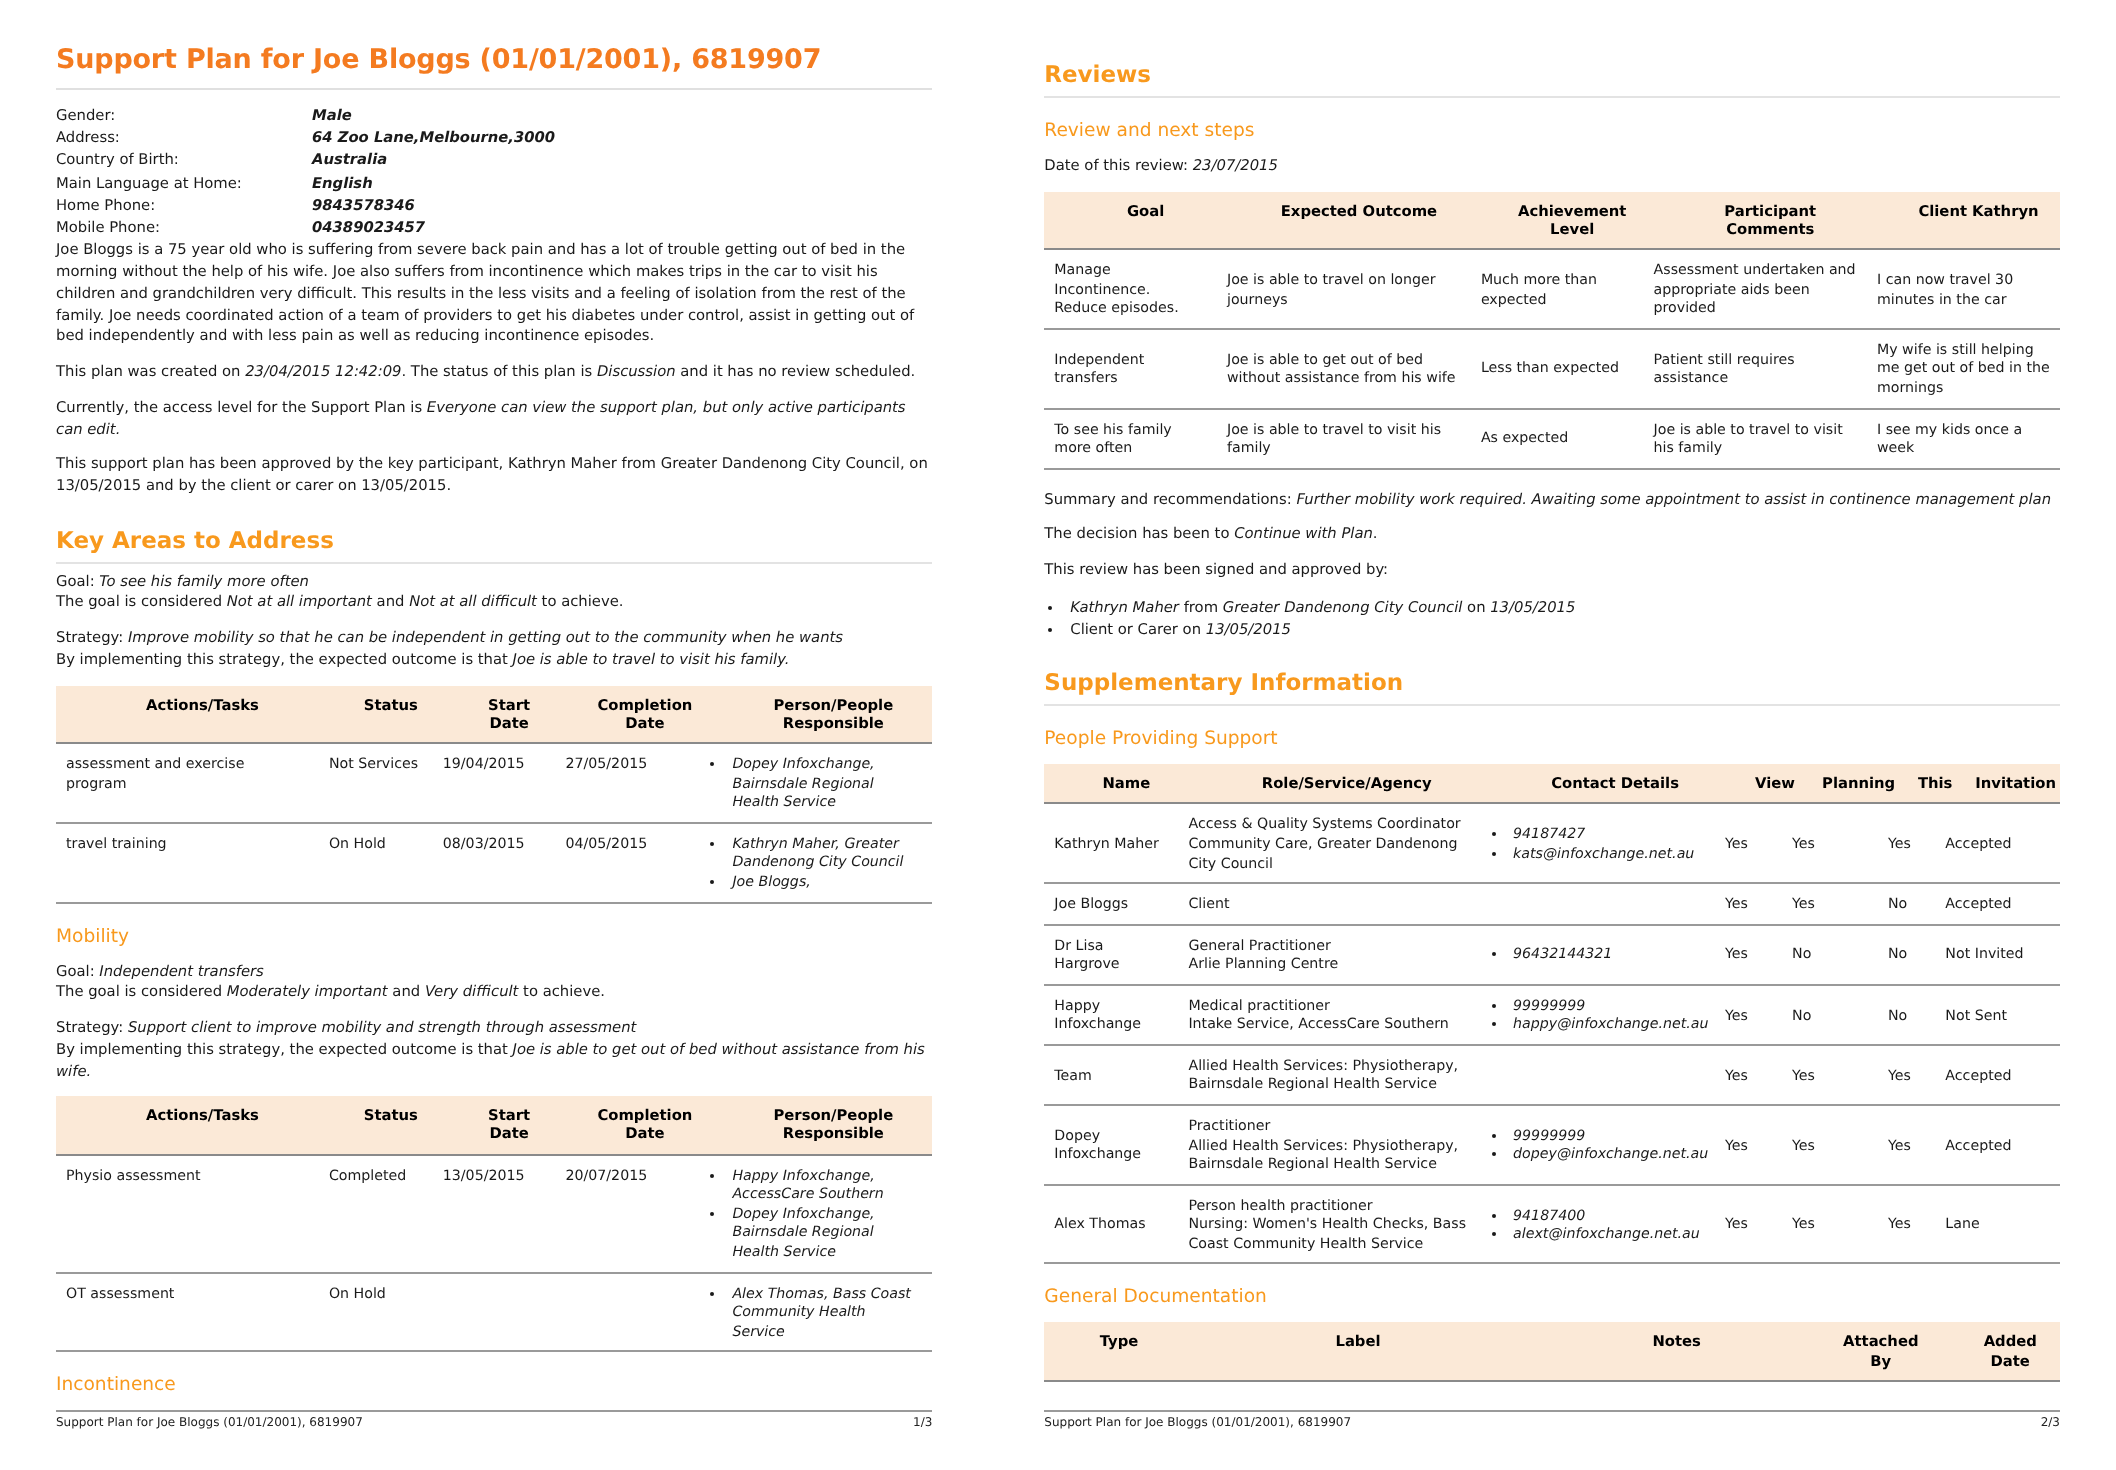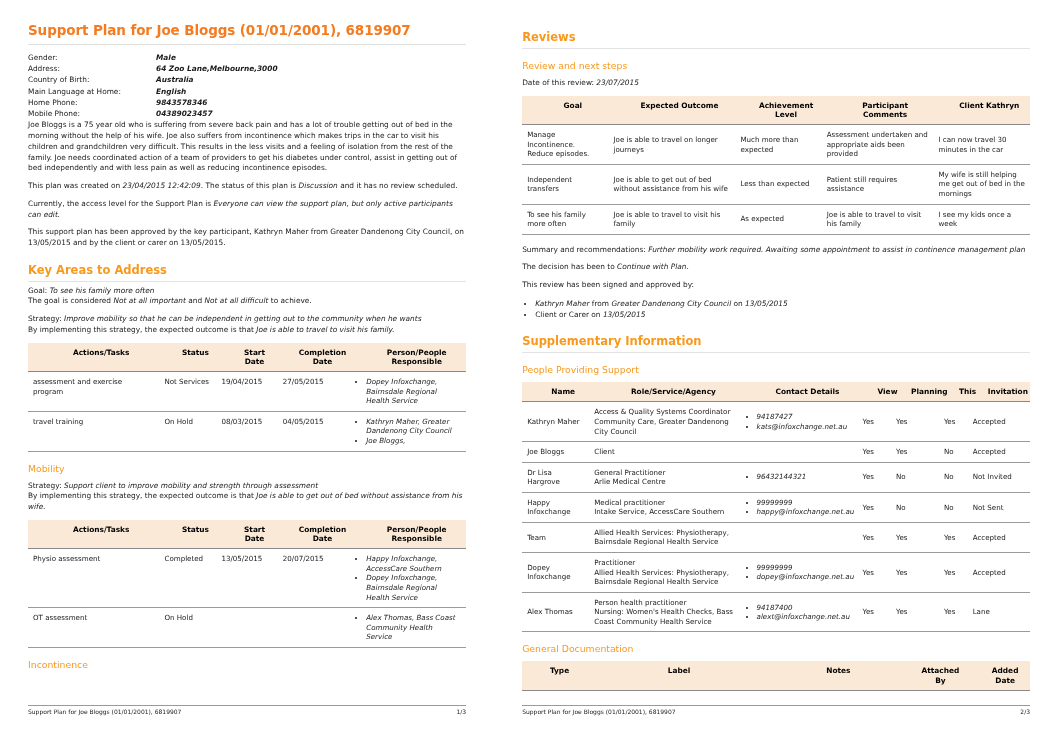--- a/index.html
+++ b/index.html
@@ -221,20 +221,21 @@
               <td>
                 <ul>
                   <li>Kathryn Maher, Greater Dandenong City Council</li>
                   <li>Joe Bloggs,</li>
                 </ul>
               </td>
             </tr>
           </tbody>
         </table>
         <h3 class="sub">Mobility</h3>
+        <p><span>Goal: </span><i>Independent transfers</i><br><span>The goal is considered </span><i>Moderately important</i><span> and </span><i>Very difficult</i><span> to achieve.</span></p>
         <p><span>Strategy: </span><i>Support client to improve mobility and strength through assessment</i><br><span>By implementing this strategy, the expected outcome is that </span><i>Joe is able to get out of bed without assistance from his wife.</i></p>
         <table class="dt">
           <colgroup>
             <col style="width: 30%;">
             <col style="width: 13%;">
             <col style="width: 14%;">
             <col style="width: 17%;">
             <col style="width: 26%;">
           </colgroup>
           <thead>
@@ -388,21 +389,21 @@
             <td class="mid">Joe Bloggs</td>
             <td class="mid"><span>Client</span></td>
             <td class="mid"></td>
             <td class="mid">Yes</td>
             <td class="mid">Yes</td>
             <td class="mid">No</td>
             <td class="mid">Accepted</td>
           </tr>
           <tr>
             <td class="mid">Dr Lisa Hargrove</td>
-            <td class="mid"><span>General Practitioner</span><br><span>Arlie Medical Centre</span></td>
+            <td class="mid"><span>General Practitioner</span><br><span>Arlie Planning Centre</span></td>
             <td class="mid">
               <ul>
                 <li>96432144321</li>
               </ul>
             </td>
             <td class="mid">Yes</td>
             <td class="mid">No</td>
             <td class="mid">No</td>
             <td class="mid">Not Invited</td>
           </tr>

